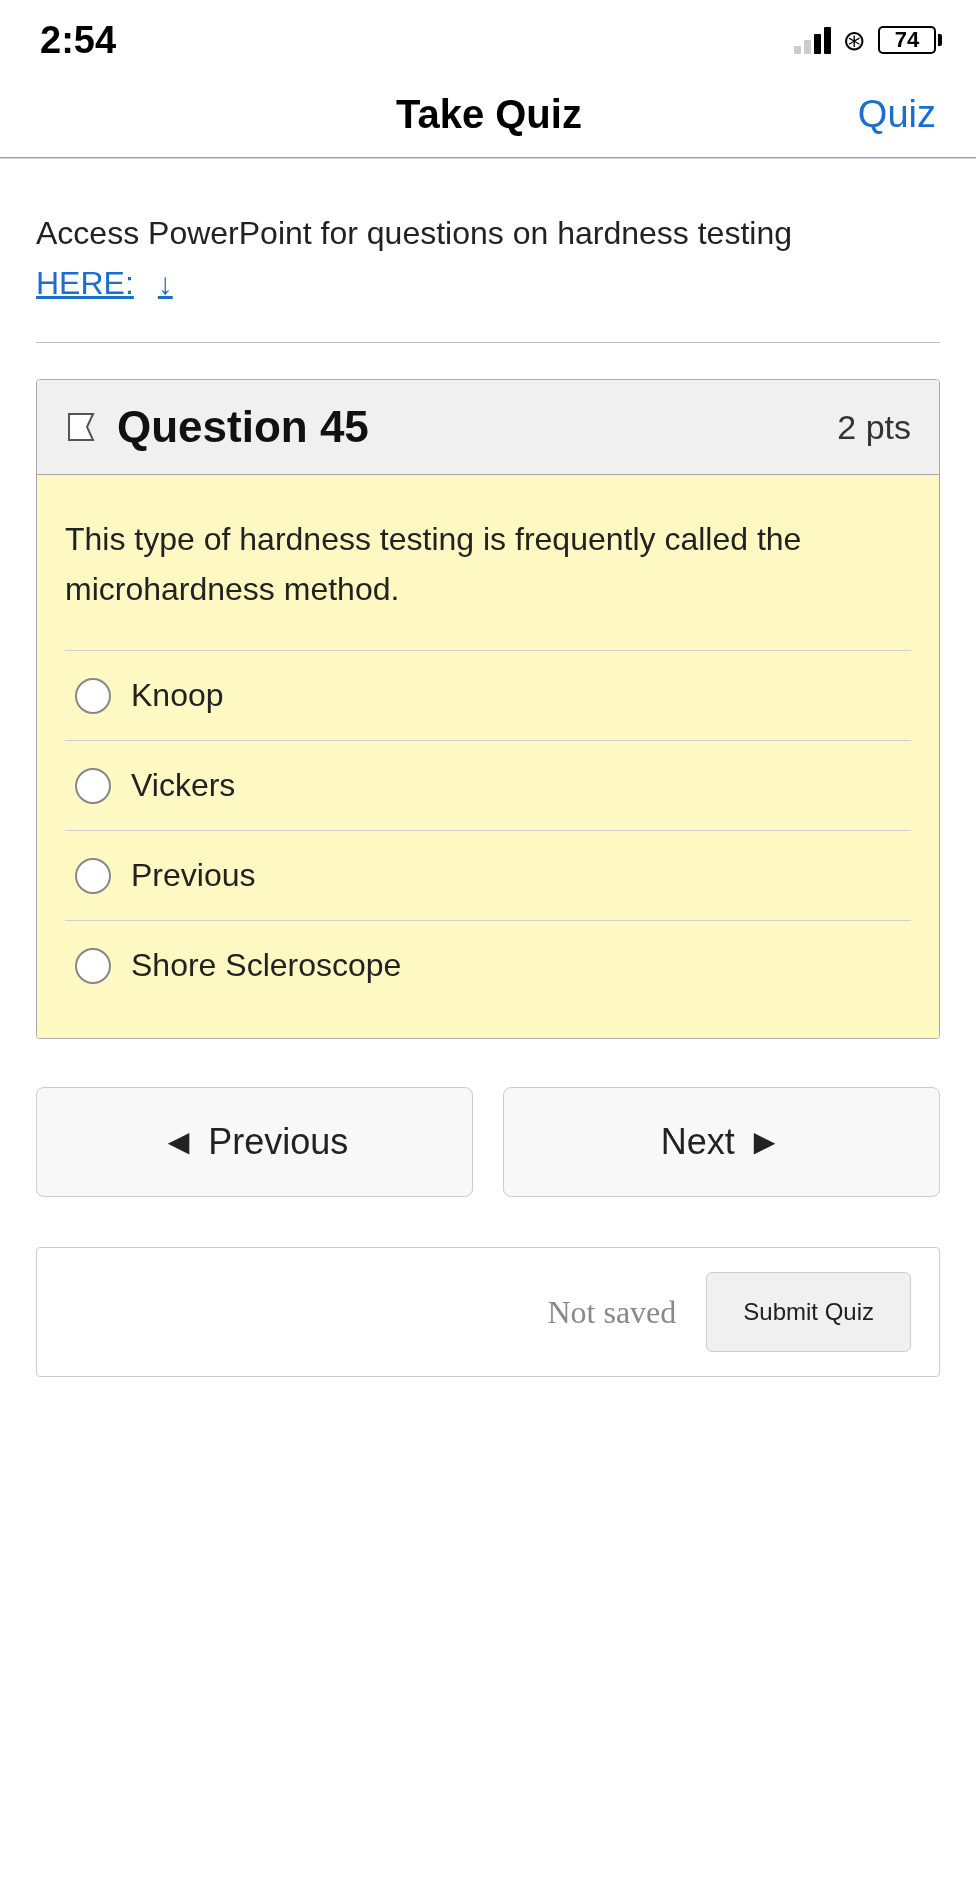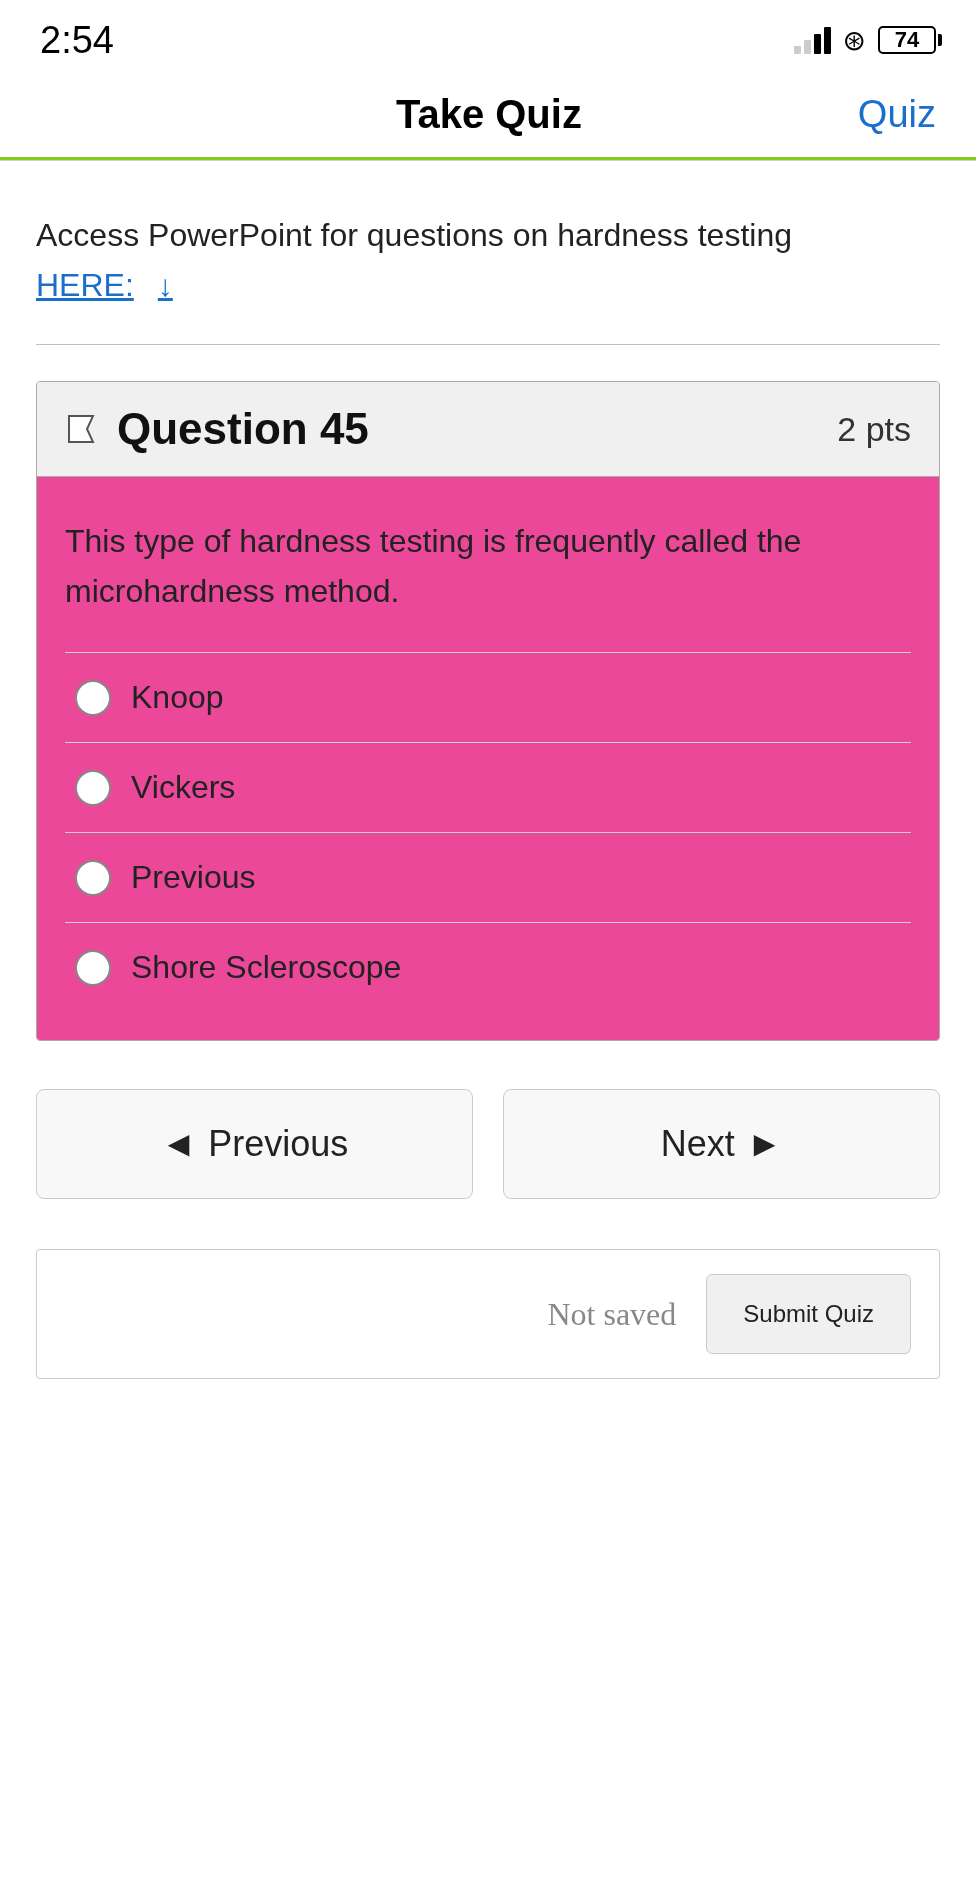--- a/index.html
+++ b/index.html
@@ -17,21 +17,21 @@
     
     .status-bar {
       display: flex;
       justify-content: space-between;
       align-items: center;
       padding: 18px 40px 10px 40px;
       height: 72px;
     }
     .status-time {
       font-size: 38px;
-      font-weight: 400;
+      font-weight: 700;
       color: #000;
     }
     .status-icons {
       display: flex;
       align-items: center;
       gap: 12px;
     }
     .signal-bars {
       display: flex;
       align-items: flex-end;
@@ -71,21 +71,21 @@
       background: #000;
       border-radius: 0 2px 2px 0;
     }
 
     
     .header {
       display: flex;
       justify-content: space-between;
       align-items: center;
       padding: 20px 40px 20px 40px;
-      border-bottom: 3px solid #84cc16;
+      border-bottom: 1px solid #84cc16;
     }
     .header-title {
       font-size: 40px;
       font-weight: 700;
       color: #000;
       text-align: center;
       flex: 1;
     }
     .header-exit {
       font-size: 38px;
@@ -169,21 +169,21 @@
       font-weight: 600;
       color: #111;
     }
     .question-pts {
       font-size: 34px;
       color: #333;
     }
 
     
     .question-body {
-      background: #ec4899;
+      background: #fef9c3;
       padding: 40px 28px 28px 28px;
     }
     .question-text {
       font-size: 32px;
       color: #222;
       line-height: 1.55;
       margin-bottom: 36px;
     }
 
     

